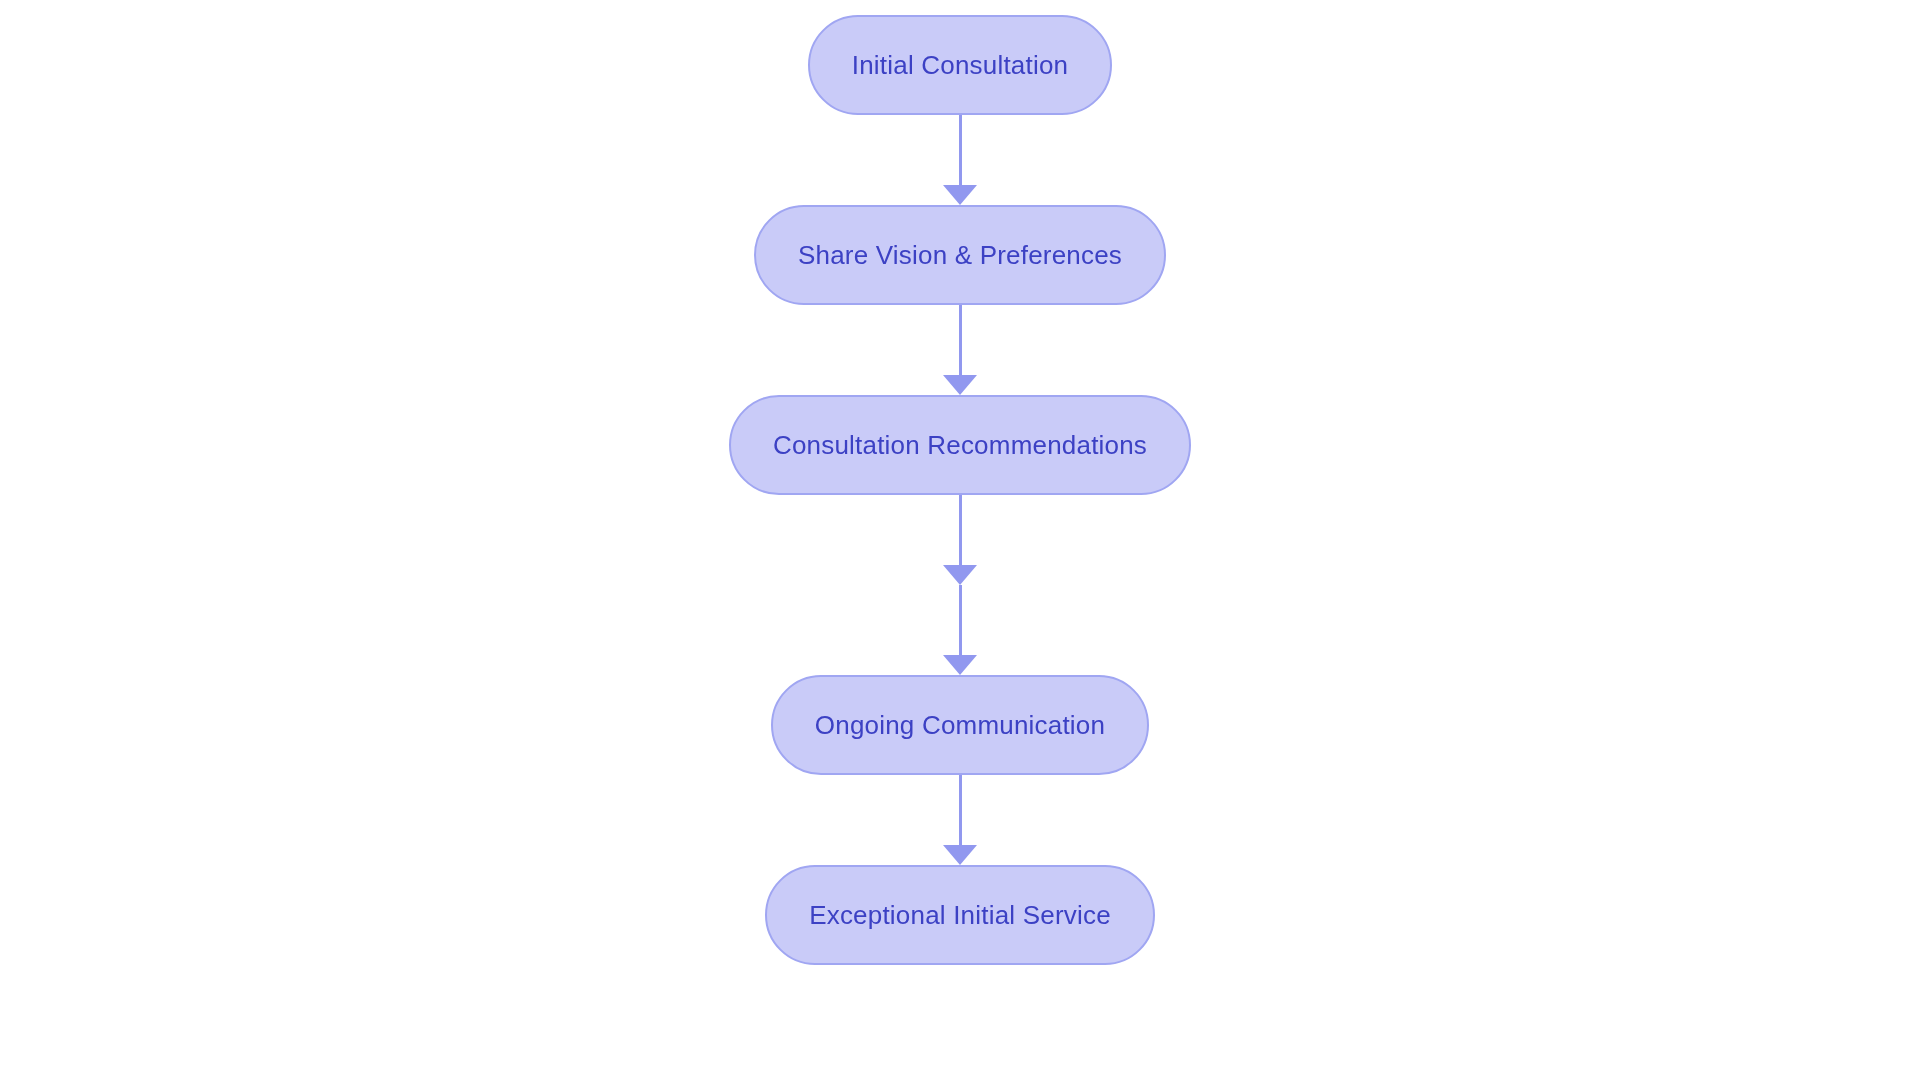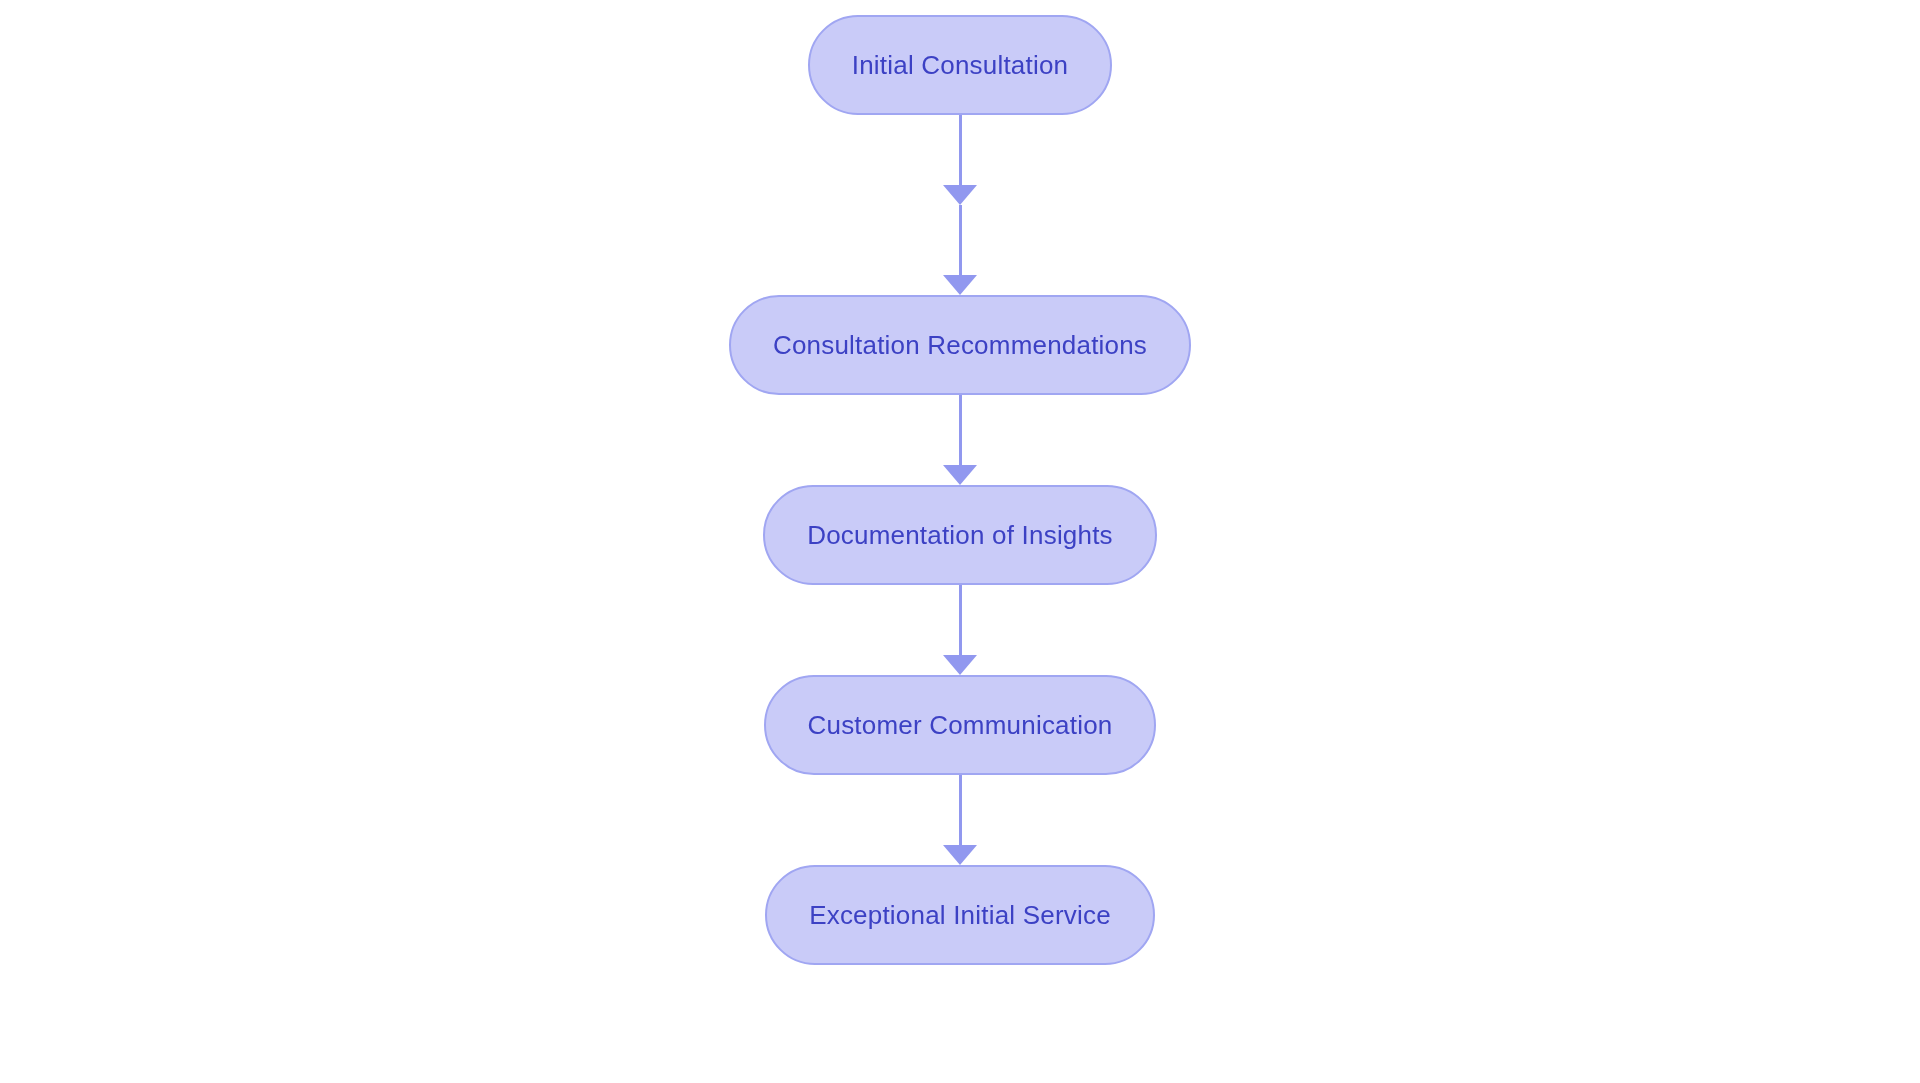--- a/index.html
+++ b/index.html
@@ -67,46 +67,46 @@
 <div class="canvas">
   <div class="flow-node">
     <span class="flow-node-label">Initial Consultation</span>
   </div>
 
   <div class="flow-arrow">
     <div class="flow-arrow-line"></div>
     <div class="flow-arrow-head"></div>
   </div>
 
+  <div class="flow-node">
+    <span class="flow-node-label">Share Vision &amp; Preferences</span>
+  </div>
 
   <div class="flow-arrow">
     <div class="flow-arrow-line"></div>
     <div class="flow-arrow-head"></div>
   </div>
 
   <div class="flow-node">
     <span class="flow-node-label">Consultation Recommendations</span>
   </div>
 
   <div class="flow-arrow">
     <div class="flow-arrow-line"></div>
     <div class="flow-arrow-head"></div>
   </div>
 
-  <div class="flow-node">
-    <span class="flow-node-label">Documentation of Insights</span>
-  </div>
 
   <div class="flow-arrow">
     <div class="flow-arrow-line"></div>
     <div class="flow-arrow-head"></div>
   </div>
 
   <div class="flow-node">
-    <span class="flow-node-label">Customer Communication</span>
+    <span class="flow-node-label">Ongoing Communication</span>
   </div>
 
   <div class="flow-arrow">
     <div class="flow-arrow-line"></div>
     <div class="flow-arrow-head"></div>
   </div>
 
   <div class="flow-node">
     <span class="flow-node-label">Exceptional Initial Service</span>
   </div>

